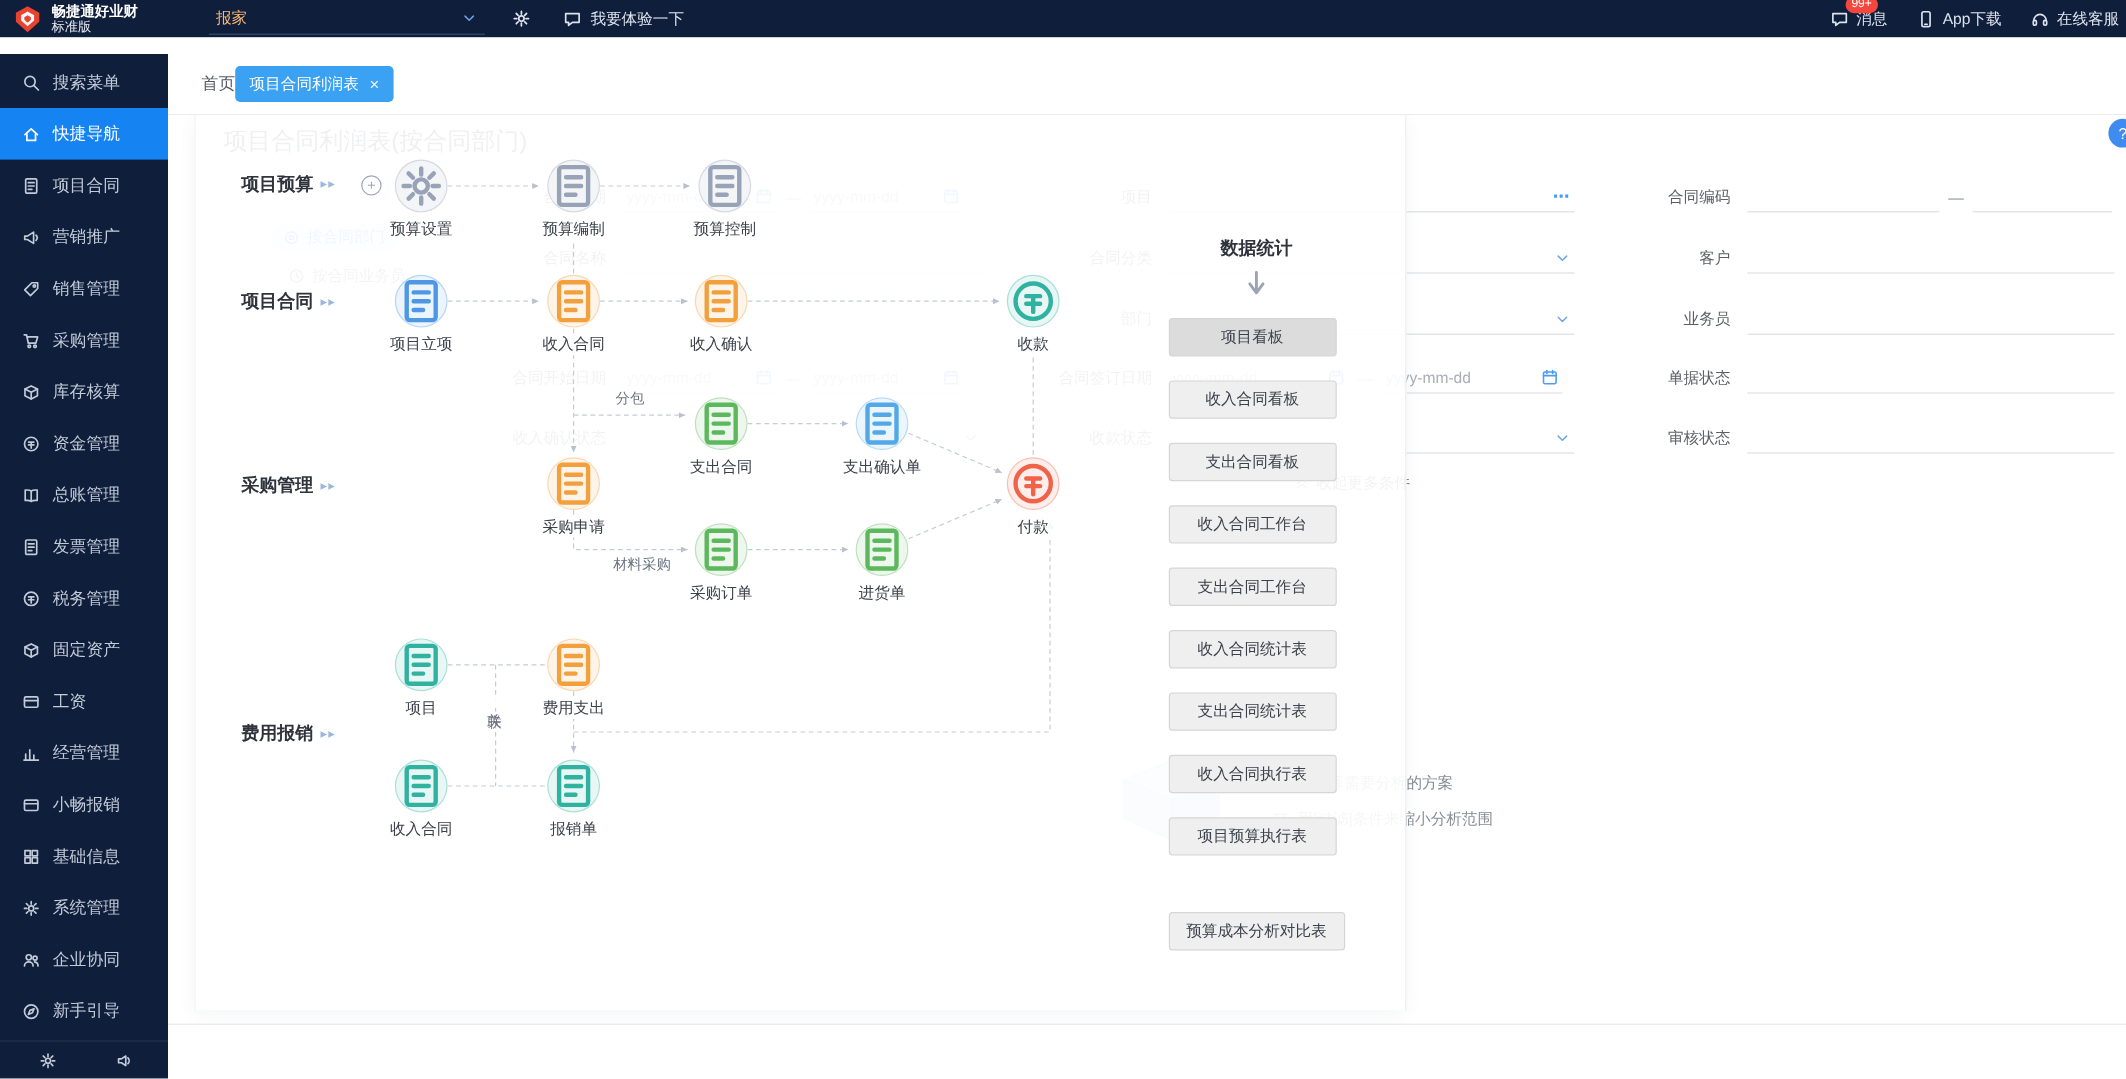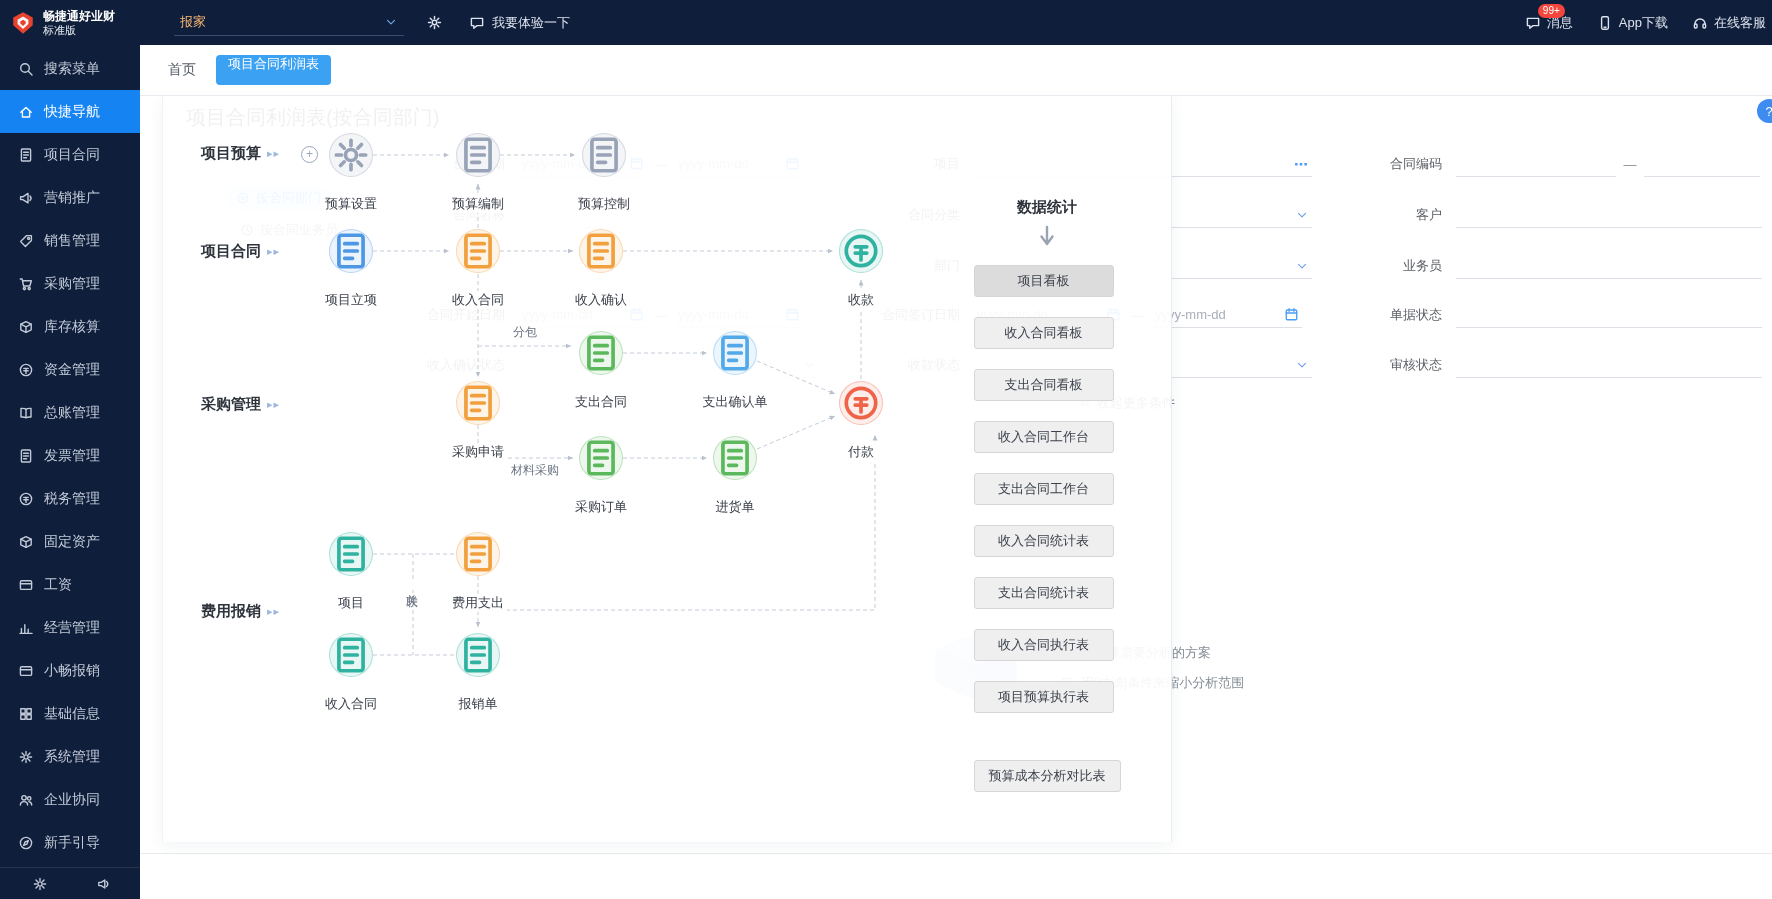--- a/index.html
+++ b/index.html
@@ -1,21 +1,21 @@
 <!DOCTYPE html>
 <html><head>
 <meta charset="utf-8">
 <style>
   * { margin:0; padding:0; box-sizing:border-box; }
   html,body { width:1772px; height:899px; overflow:hidden; background:#fff;
     font-family:"Liberation Sans","DejaVu Sans",sans-serif; }
   .app { position:relative; width:1772px; height:899px; overflow:hidden; background:#fff; }
 
   
-  .topbar { position:absolute; left:0; top:0; right:0; height:45px; background:#0f1e3a;
+  .topbar { position:absolute; left:0; top:0; right:0; height:31px; background:#0f1e3a;
     display:flex; align-items:center; z-index:30; color:#dde3ee;justify-content:center; }
   .logo { width:140px; height:45px; display:flex; align-items:center; gap:7px; padding-left:10px; flex-shrink:0; }
   .logo-mark { width:26px; height:26px; flex-shrink:0; }
   .logo-text { color:#fff; font-weight:bold; font-size:12px; line-height:14px; }
   .logo-text .lt2 { font-size:11px; font-weight:normal; color:#e7ebf3; }
   .acct { margin-left:34px; width:230px; height:26px; border-bottom:1px solid #3a4a6c;
     display:flex; align-items:center; justify-content:space-between; padding:0 6px;
     font-size:13px; color:#fdba74; cursor:pointer; }
   .tb-gear { margin-left:22px; cursor:pointer; color:#c9d2e2; }
   .tb-exp { margin-left:26px; display:flex; align-items:center; gap:7px; font-size:13px; cursor:pointer; }
@@ -38,24 +38,24 @@
     color:#c3cbd9; font-size:14px; cursor:pointer; white-space:nowrap; }
   .side-item.active { background:#1683f3; color:#fff; }
   .si-ic { width:16px; height:16px; display:inline-flex; flex-shrink:0; }
   .si-ic svg { width:100%; height:100%; }
   .sidebar-footer { height:32px; border-top:1px solid rgba(255,255,255,.1);
     display:flex; align-items:center; justify-content:space-between; padding:0 28px 0 32px; color:#c3cbd9; }
 
   
   .main { position:absolute; left:140px; top:45px; right:0; bottom:0; background:#fff; }
   .tabbar { height:51px; background:#fff; border-bottom:1px solid #e8ebf0;
-    display:flex; align-items:center; padding-left:28px; gap:20px; }
+    display:flex; align-items:center; padding-left:28px; }
   .tab-home { font-size:14px; color:#555b66; cursor:pointer; }
   .tab-active { background:#3ba1f2; color:#fff; border-radius:4px; height:30px;
-    display:flex; align-items:center; gap:9px; padding:0 12px; font-size:13px; cursor:pointer;flex-direction:column; }
+    display:flex; align-items:center; gap:9px; padding:0 12px; font-size:13px; cursor:pointer; }
   .tab-close { font-size:14px; opacity:.92; cursor:pointer; }
   .content { position:relative; height:803px; overflow:hidden; background:#fff; }
 
   
   .page-under { position:absolute; inset:0; z-index:1; }
   .page-title { position:absolute; left:46px; top:8px; font-size:20px; font-weight:400; color:#3c4350; }
   .scheme { position:absolute; display:flex; align-items:center; gap:6px; height:24px;
     padding:0 10px; border-radius:12px; font-size:13px; color:#707682; cursor:pointer; }
   .scheme.active { background:rgba(58,142,230,.14); color:#3a8ee6; }
 
@@ -89,21 +89,21 @@
   .flow-canvas { position:absolute; inset:0; }
   #flow-edges { position:absolute; left:0; top:0; }
   .edge { fill:none; stroke:#c5ccd7; stroke-width:1; stroke-dasharray:4 3; }
   .frow { position:absolute; display:flex; align-items:center; gap:6px;
     font-size:15px; font-weight:bold; color:#2e333c; white-space:nowrap; }
   .frow .rarr { font-size:11px; color:#9cb8dd; letter-spacing:1px; font-weight:normal; }
   .fnode { position:absolute; width:110px; text-align:center; cursor:pointer; }
   .fnode-ic { width:44px; height:44px; border-radius:50%; border:1px solid; margin:0 auto;
     display:flex; align-items:center; justify-content:center; }
   .fnode-ic svg { width:20px; height:20px; }
-  .fnode-lb { display:inline-block; margin-top:18px; font-size:13px; color:#3c414b;
+  .fnode-lb { display:inline-block; margin-top:5px; font-size:13px; color:#3c414b;
     background:rgba(255,255,255,.9); padding:0 3px; white-space:nowrap; }
   .plus-badge { position:absolute; left:138px; top:50px; width:17px; height:17px; border-radius:50%;
     border:1px solid #9aa7bd; color:#9aa7bd; font-size:12px; line-height:15px; text-align:center;
     background:#fff; }
   .elabel { position:absolute; font-size:12px; color:#6a7280; background:rgba(255,255,255,.92); padding:0 2px; }
   .elabel.vert { writing-mode:vertical-rl; letter-spacing:2px; padding:2px 0; }
 
   .stats-panel { position:absolute; left:778px; top:102px; width:212px;
     display:flex; flex-direction:column; align-items:center; }
   .stats-title { font-size:15px; font-weight:bold; color:#2e333c; }

